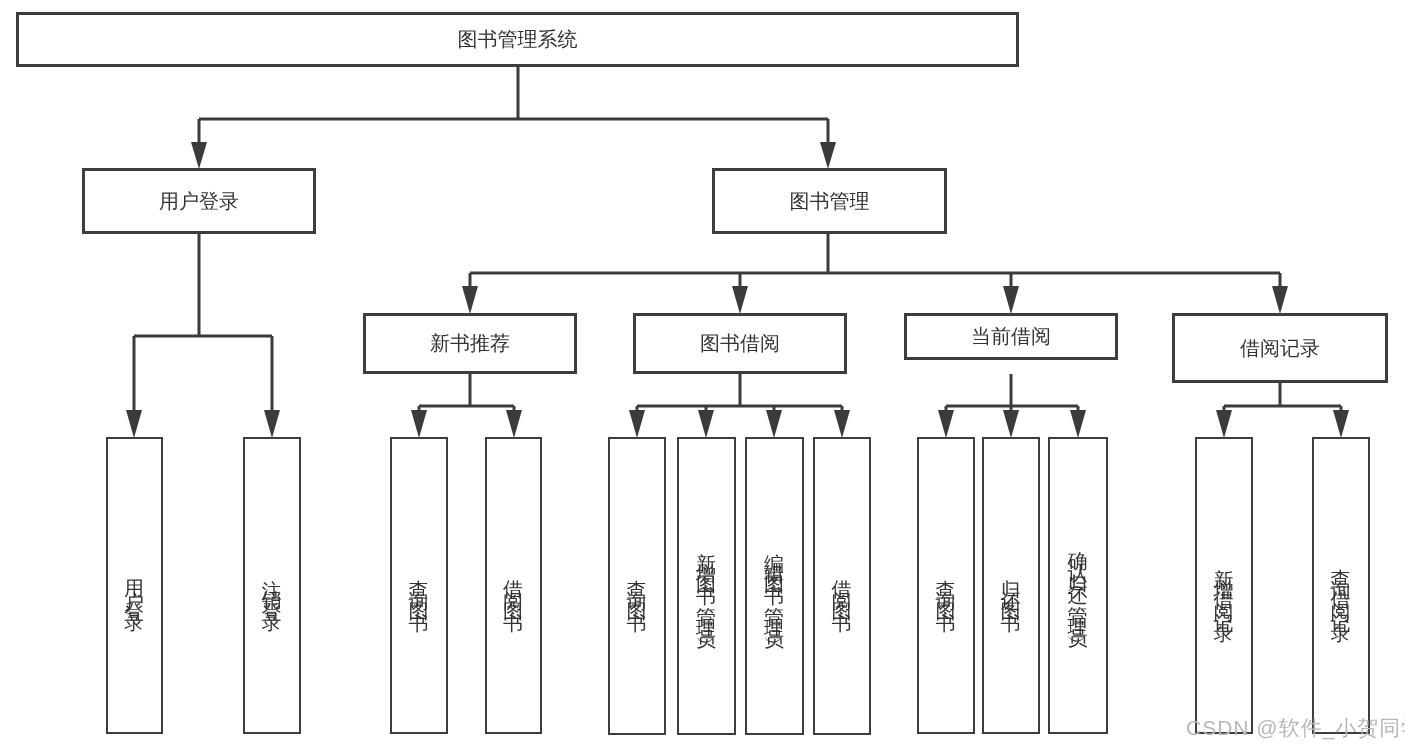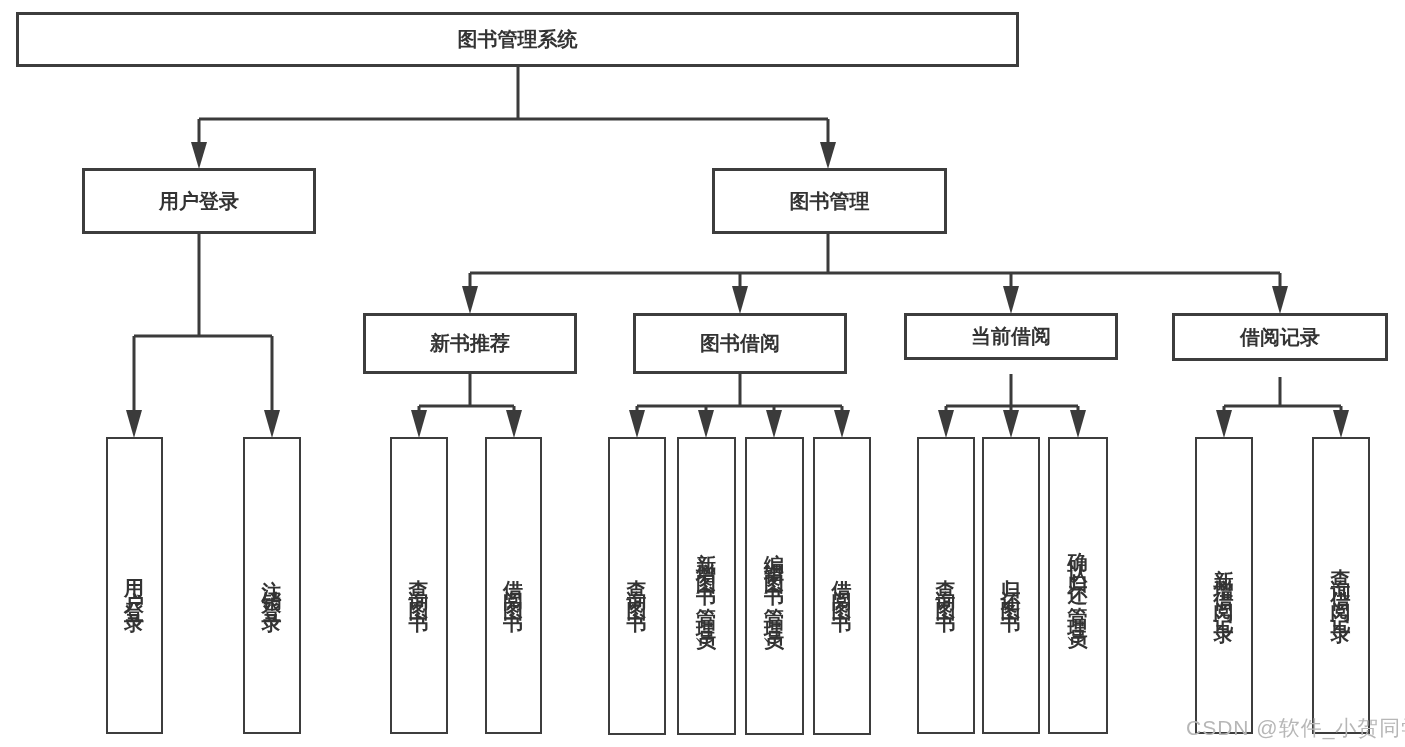--- a/index.html
+++ b/index.html
@@ -22,21 +22,20 @@
   #connectors polygon{fill:var(--line,#3b3b3b);stroke:none;}
   .node{
     position:absolute;
     background:#fff;
     border:3px solid var(--border,#3d3d3d);
     display:flex;align-items:center;justify-content:center;
     color:var(--text,#333);
     font-size:20px;
     box-sizing:border-box;
     z-index:2;
-    font-weight:bold;
   }
   .leaf{border-width:2px;}
   .vtext{
     writing-mode:vertical-rl;
     text-orientation:mixed;
     letter-spacing:11px;
     line-height:1;
     color:var(--text,#333);
     font-size:20px;
   }
@@ -118,21 +117,21 @@
 
   <div class="node" style="left:712px;top:168px;width:235px;height:66px;">
     <span>图书管理</span>
   </div>
   <div class="node" style="left:633px;top:313px;width:214px;height:61px;">
     <span>图书借阅</span>
   </div>
   <div class="node" style="left:904px;top:313px;width:214px;height:47px;">
     <span>当前借阅</span>
   </div>
-  <div class="node" style="left:1172px;top:313px;width:216px;height:48px;">
+  <div class="node" style="left:1172px;top:313px;width:216px;height:70px;">
     <span>借阅记录</span>
   </div>
 
   <div class="node leaf" style="left:106px;top:437px;width:57px;height:297px;">
     <span class="vtext">用户登录</span>
   </div>
   <div class="node leaf" style="left:243px;top:437px;width:58px;height:297px;">
     <span class="vtext">注销登录</span>
   </div>
 

